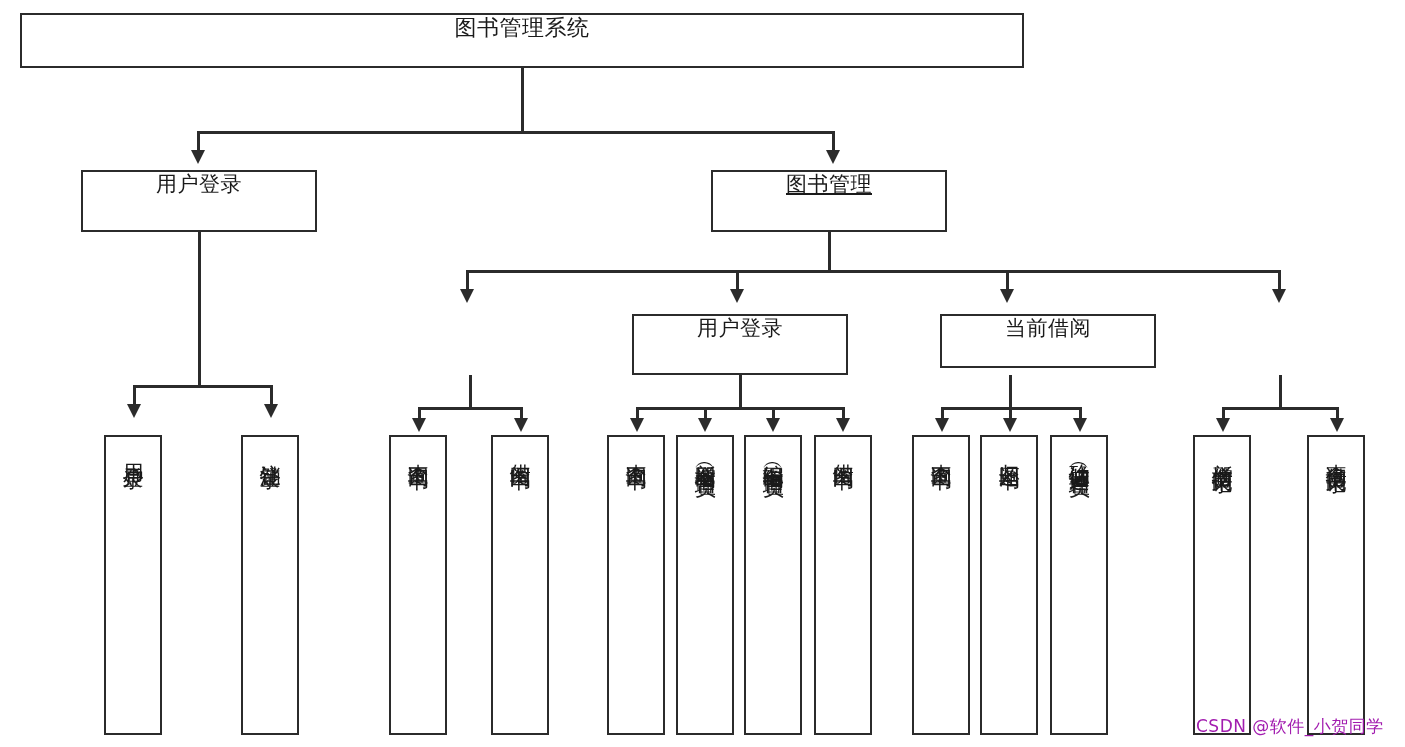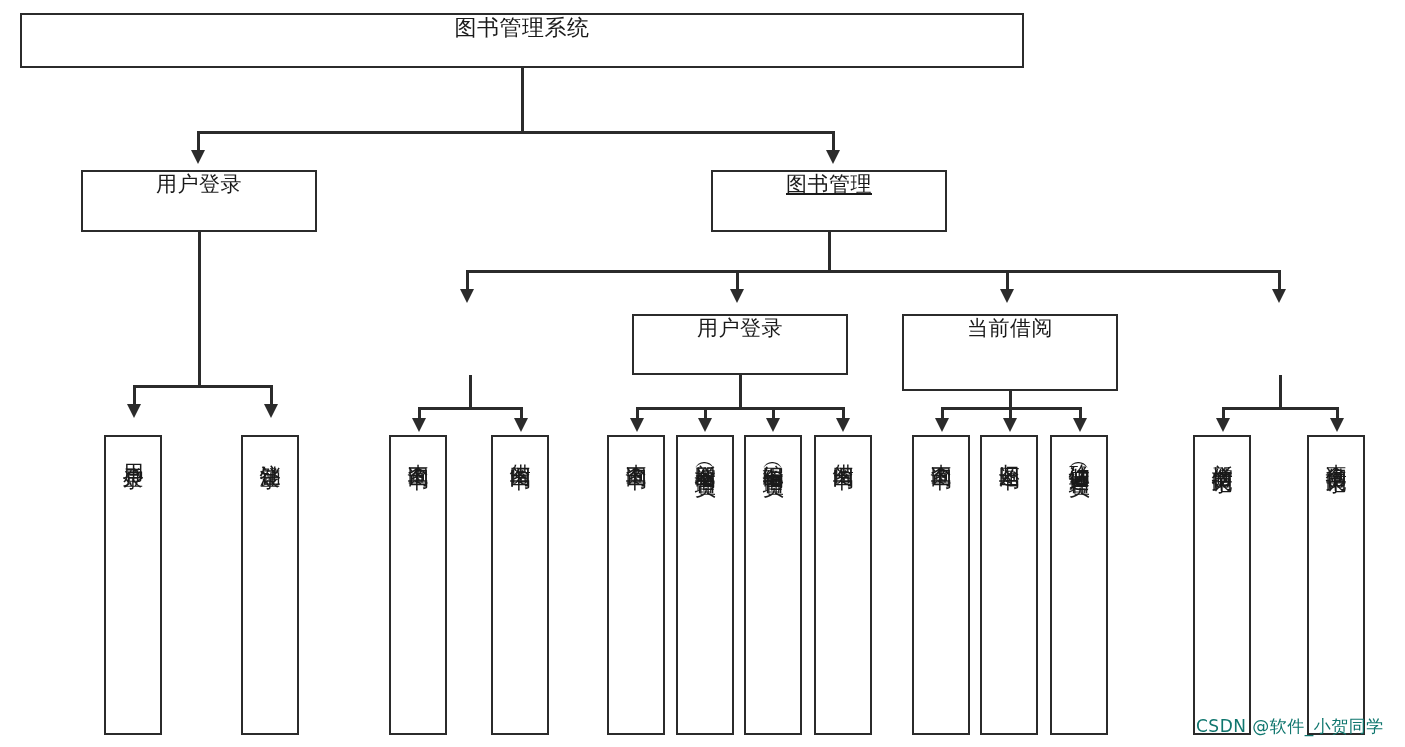--- a/index.html
+++ b/index.html
@@ -77,21 +77,21 @@
     border-left: 7px solid transparent;
     border-right: 7px solid transparent;
     border-top: 14px solid #2b2b2b;
     z-index: 2;
   }
 
   
   #watermark {
     position: absolute;
     font-size: 17px;
-    color: #0f766e;
+    color: #a21caf;
     letter-spacing: 0.5px;
     white-space: nowrap;
     z-index: 5;
     pointer-events: none;
   }
 </style>
 </head>
 <body>
 
 <div id="canvas">
@@ -131,21 +131,21 @@
   <div class="arrow" style="left:460px; top:289px;"></div>
   <div class="arrow" style="left:730px; top:289px;"></div>
   <div class="arrow" style="left:1000px; top:289px;"></div>
   <div class="arrow" style="left:1272px; top:289px;"></div>
 
 
   <div class="node" style="left:632px; top:314px; width:216px; height:61px;">
     <span class="label">用户登录</span>
   </div>
 
-  <div class="node" style="left:902px; top:314px; width:216px; height:77px;">
+  <div class="node" style="left:940px; top:314px; width:216px; height:54px;">
     <span class="label">当前借阅</span>
   </div>
 
 
   <div class="vline" style="left:469px; top:375px; height:33px;"></div>
   <div class="hline" style="left:418px; top:407px; width:104px;"></div>
   <div class="vline" style="left:418px; top:407px; height:12px;"></div>
   <div class="vline" style="left:520px; top:407px; height:12px;"></div>
   <div class="arrow" style="left:412px; top:418px;"></div>
   <div class="arrow" style="left:514px; top:418px;"></div>

